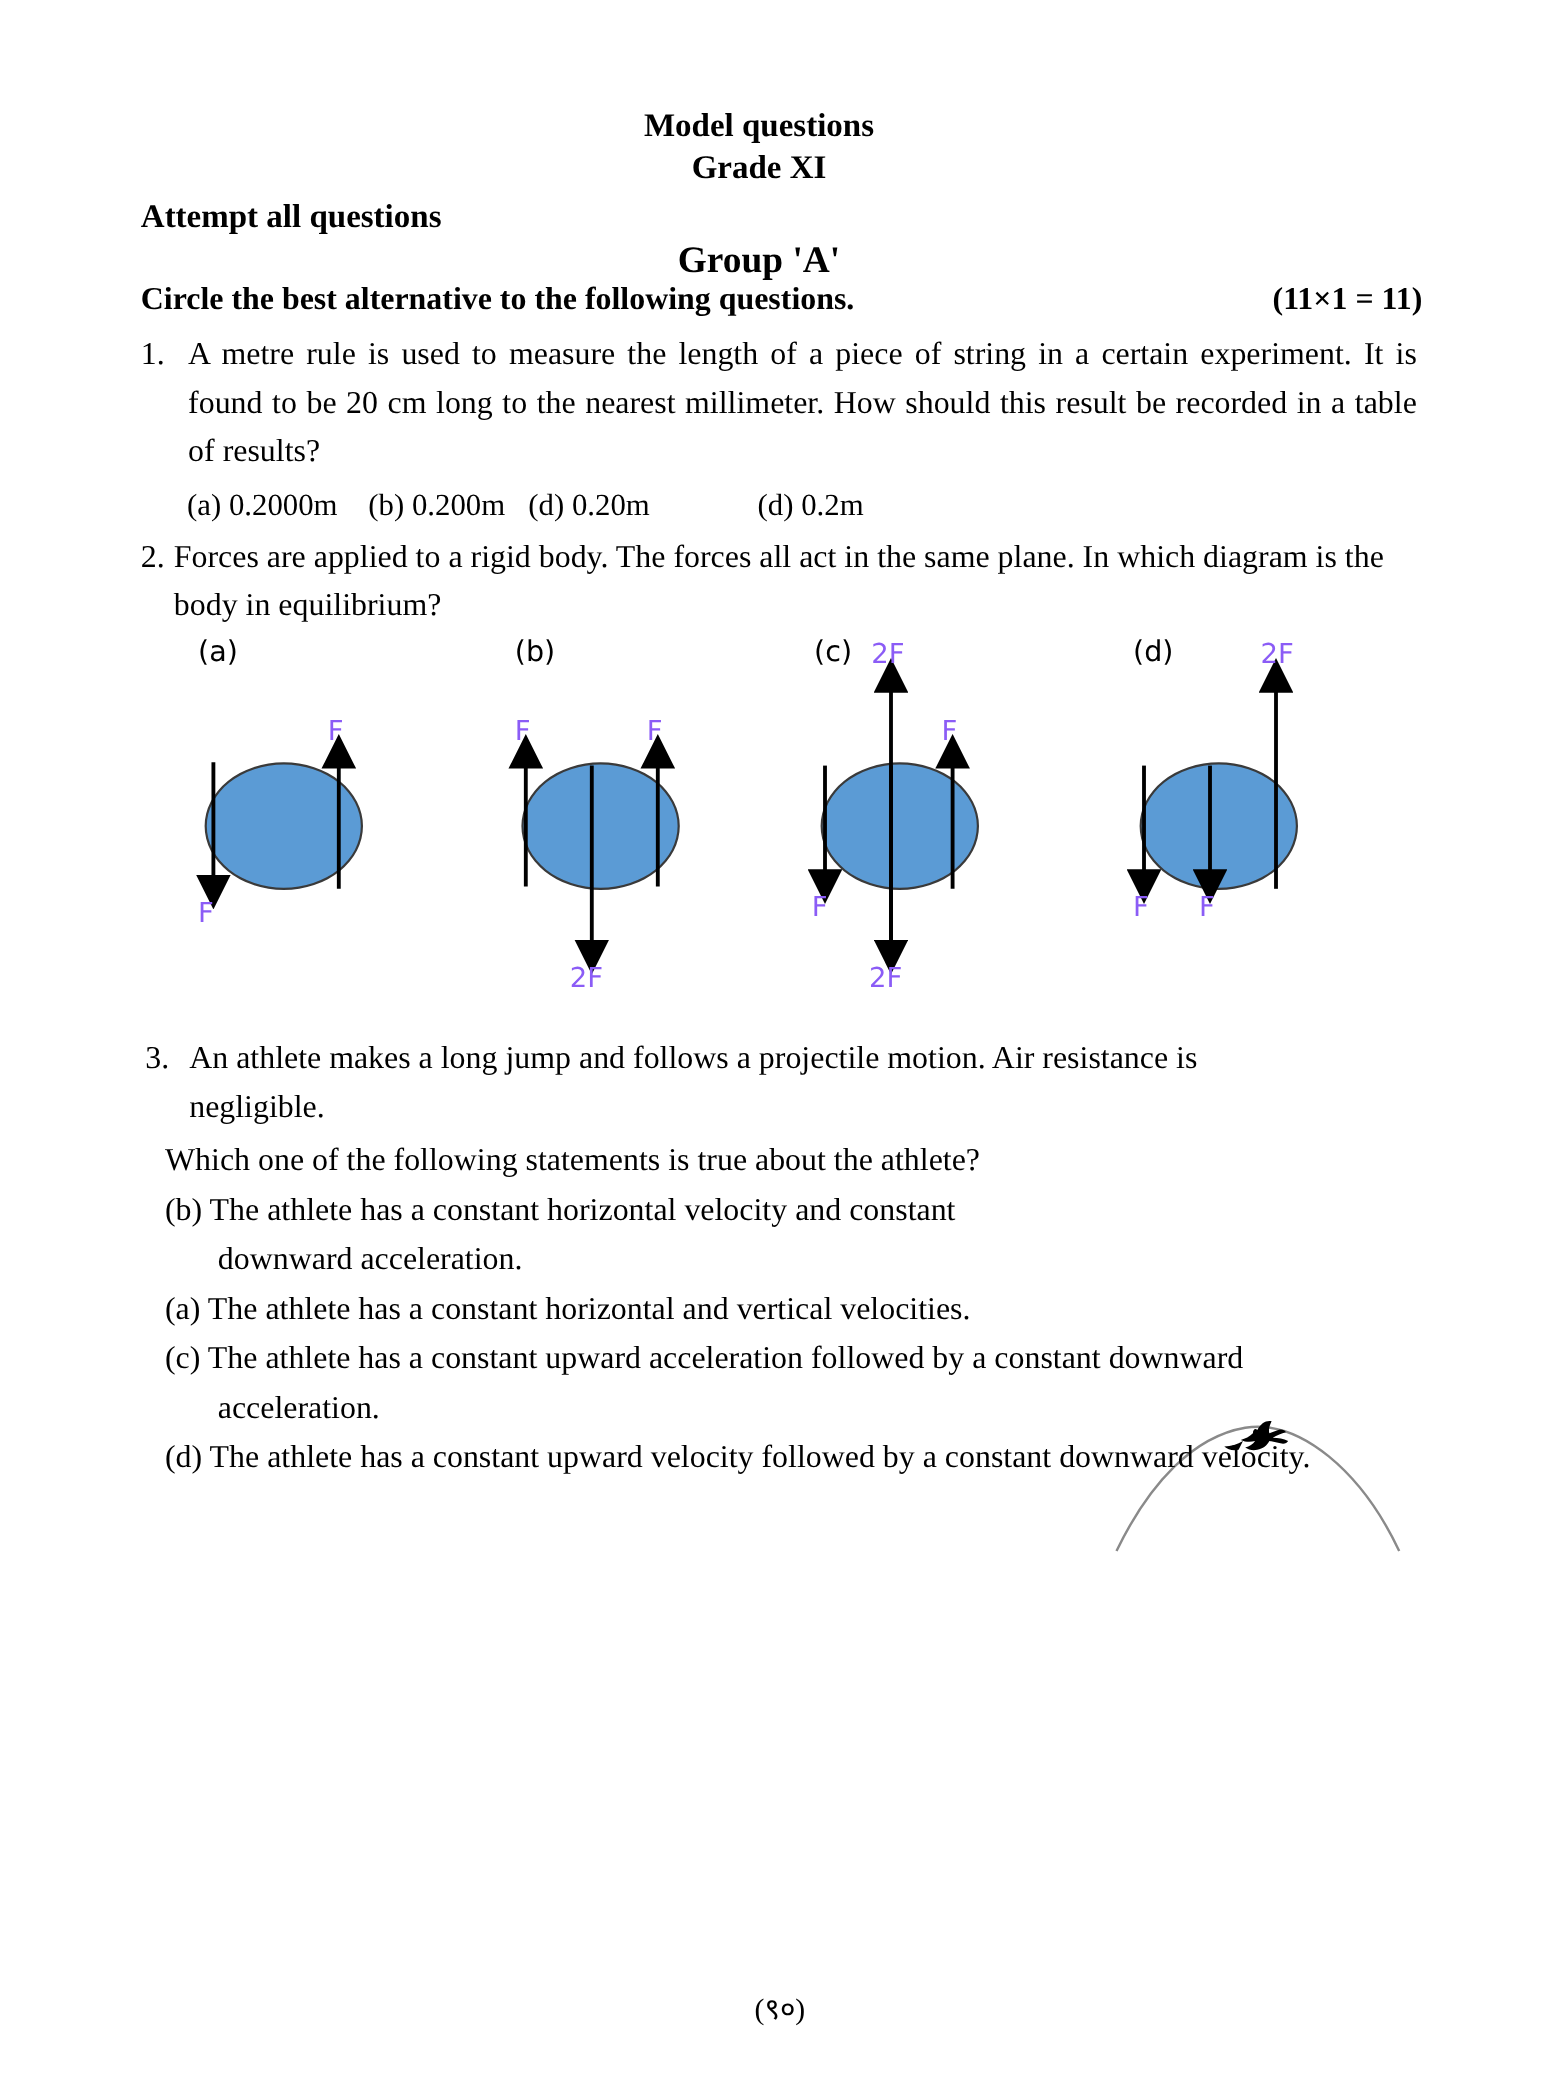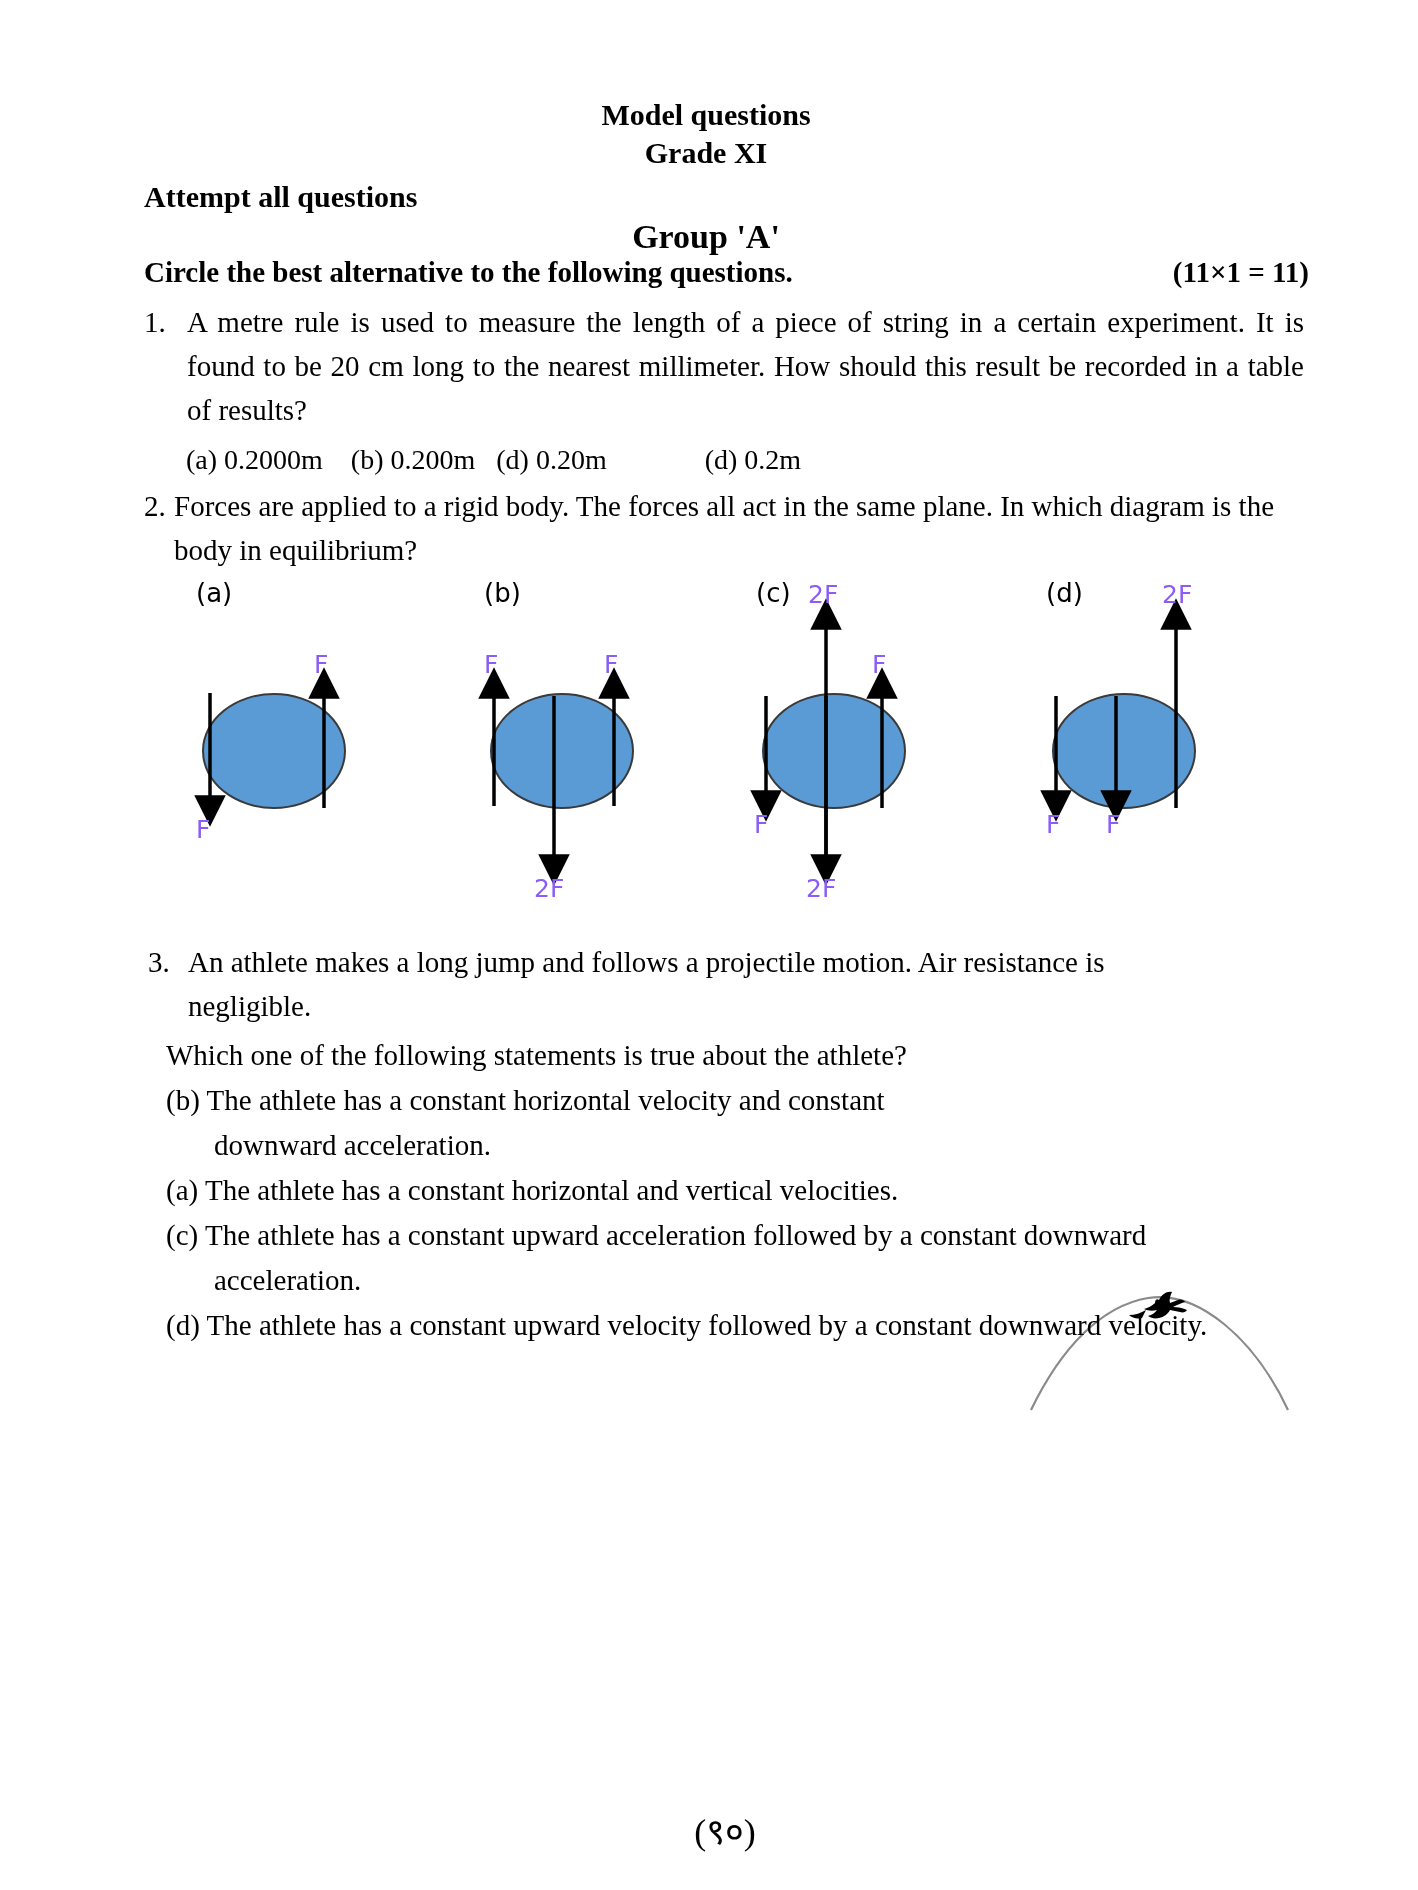--- a/index.html
+++ b/index.html
@@ -10,21 +10,21 @@
   body {
     width: 1418px;
     height: 1890px;
     position: relative;
     font-family: "Liberation Serif", "DejaVu Serif", serif;
     color: #000000;
     overflow: hidden;
   }
   .page {
     position: absolute;
-    left: 16px; top: 0;
+    left: 0; top: 0;
     width: 1128px;
     height: 1890px;
   }
 
   
   .center-bold {
     text-align: center;
     font-weight: bold;
     font-size: 30px;
     line-height: 1.28;
@@ -191,21 +191,21 @@
     height: 130px;
   }
 
   
   .footer {
     position: absolute;
     left: 0;
     top: 1806px;
     width: 1418px;
     text-align: center;
-    font-size: 36px;
+    font-size: 27px;
   }
 </style>
 </head>
 <body>
 
 <div class="page">
 
   <div class="title-block">
     <div class="center-bold">Model questions</div>
     <div class="center-bold">Grade XI</div>

